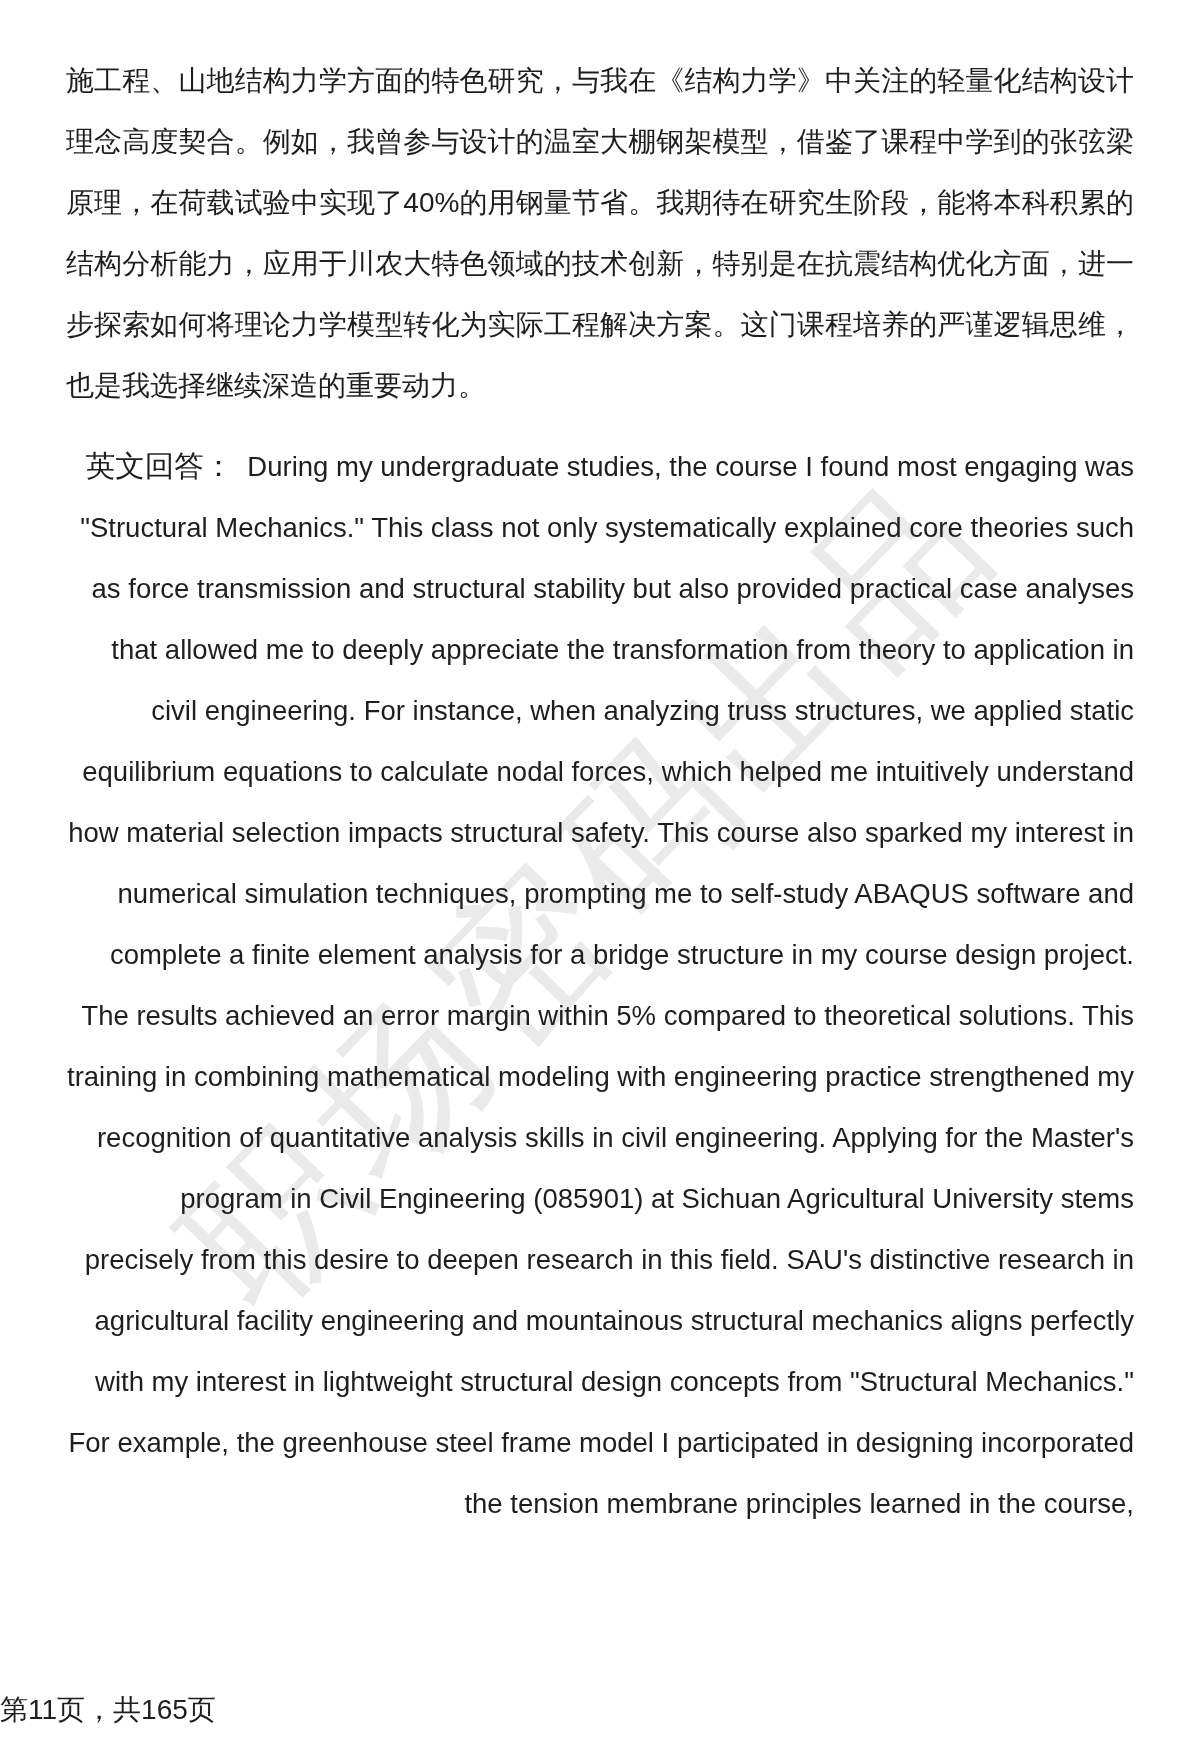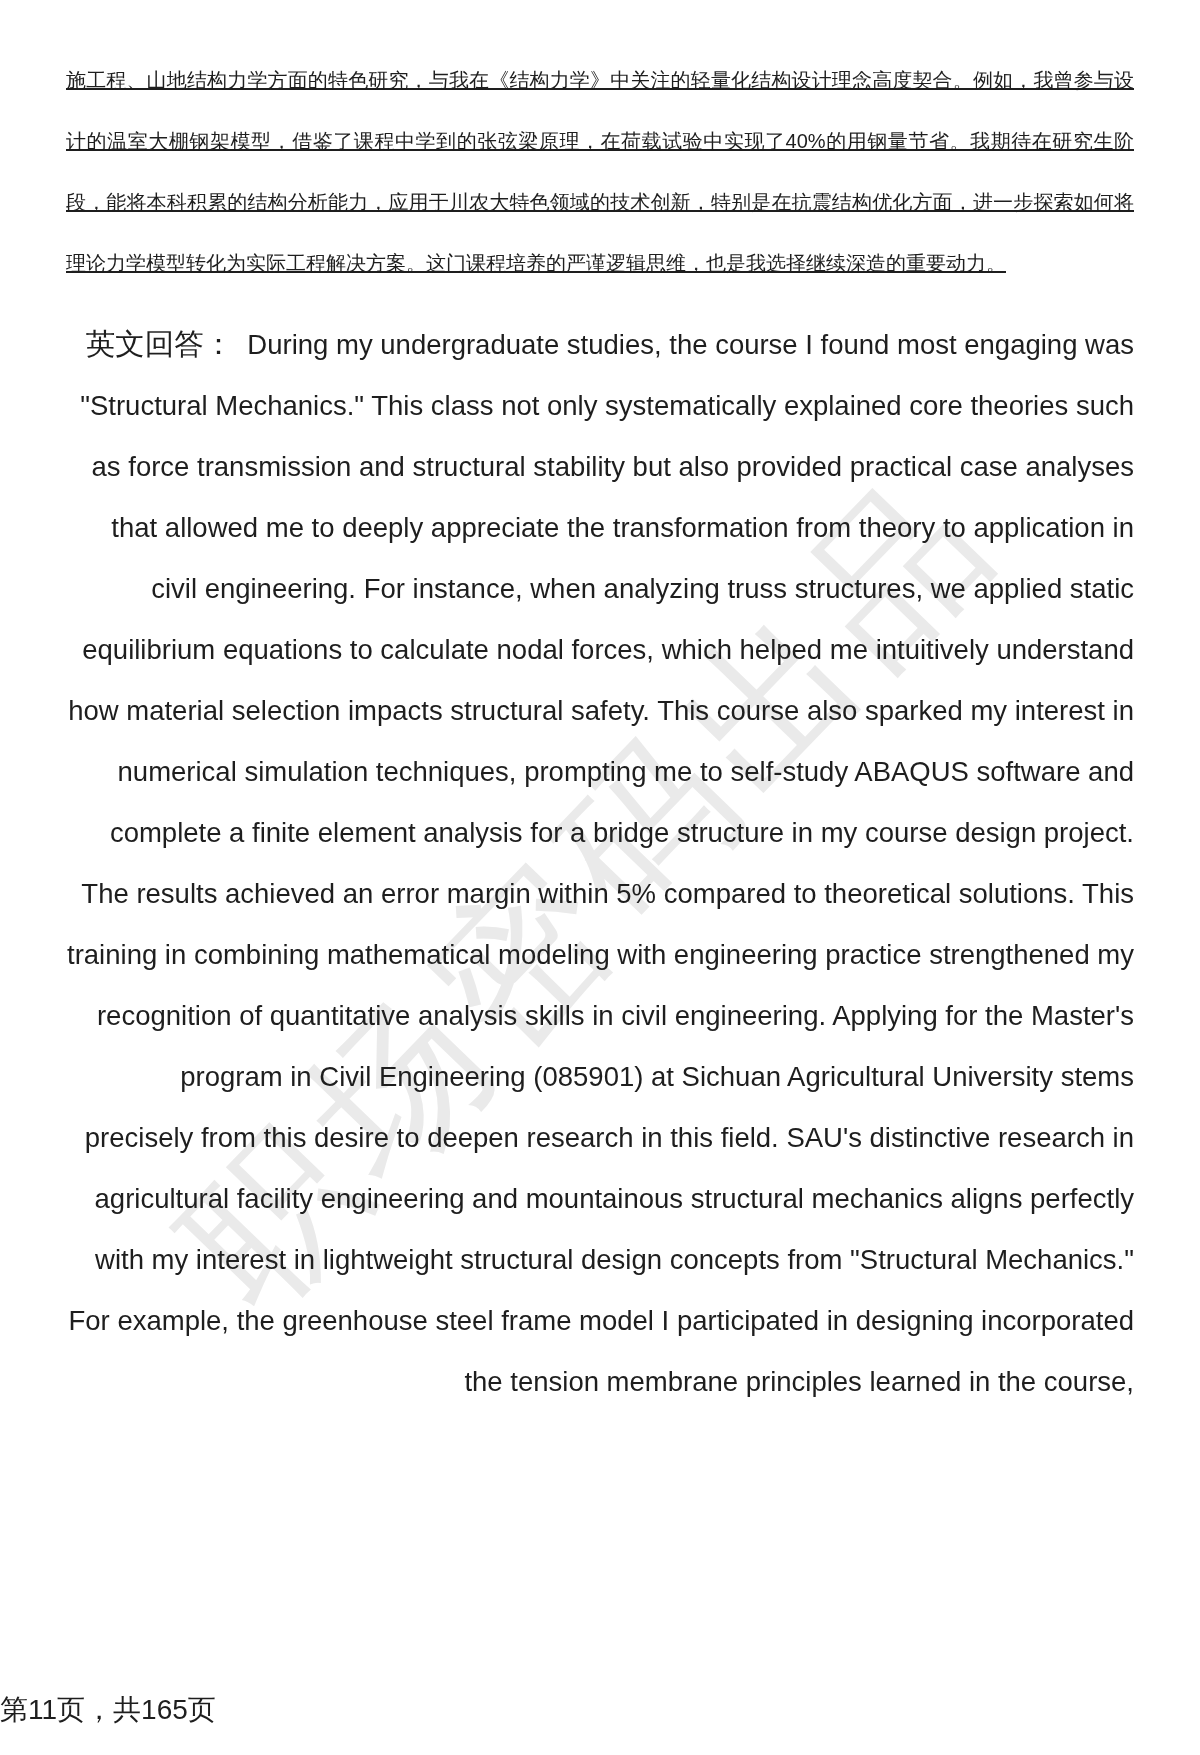--- a/index.html
+++ b/index.html
@@ -32,26 +32,25 @@
   }
   .content {
     position: absolute;
     left: 66px;
     top: 50px;
     width: 1068px;
     z-index: 1;
   }
   .para-zh {
     margin: 0 0 19px 0;
-    font-size: 20px;
+    font-size: 28px;
     line-height: 61px;
     text-align: justify;
     text-justify: inter-ideograph;
     word-break: break-all;
-    text-decoration: underline;
   }
   .para-en {
     margin: 0;
     font-size: 27.5px;
     line-height: 61px;
     text-align: right;
   }
   .answer-label {
     font-size: 29.5px;
     margin-right: 14px;

